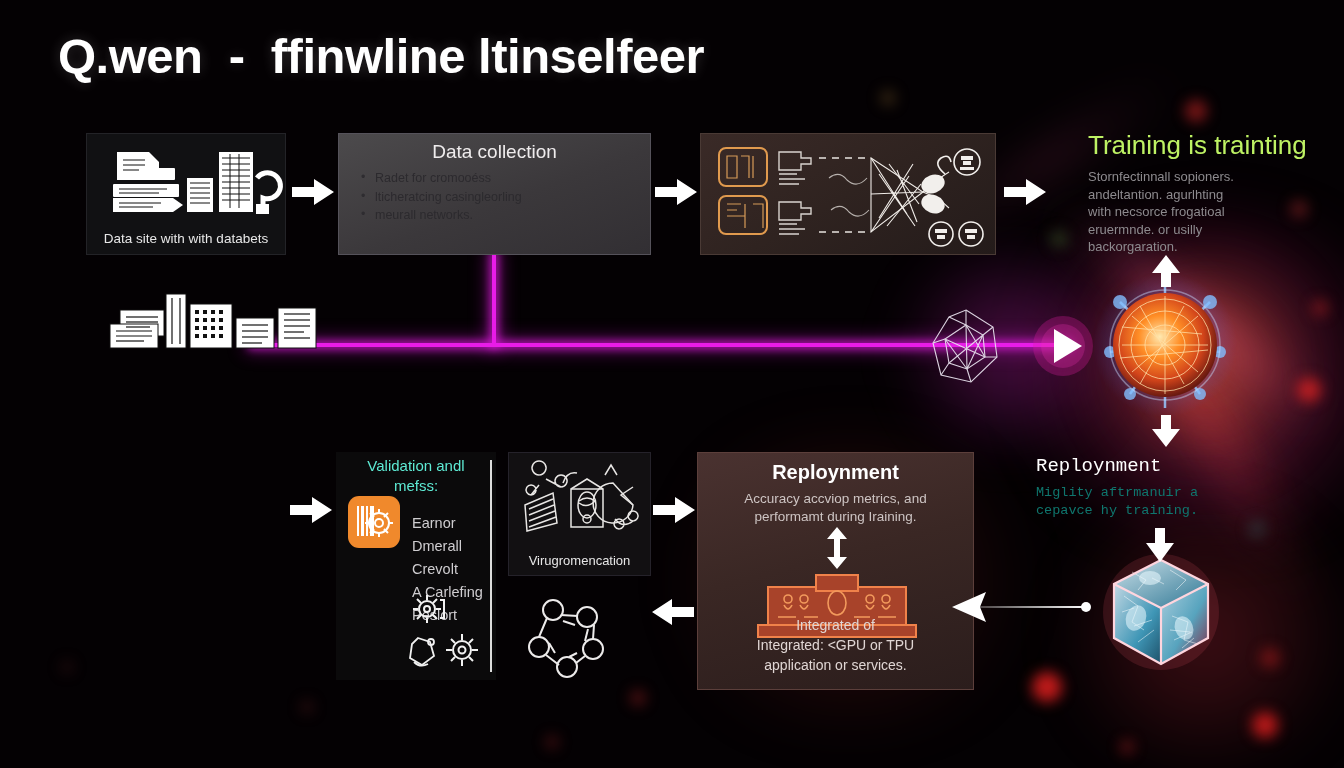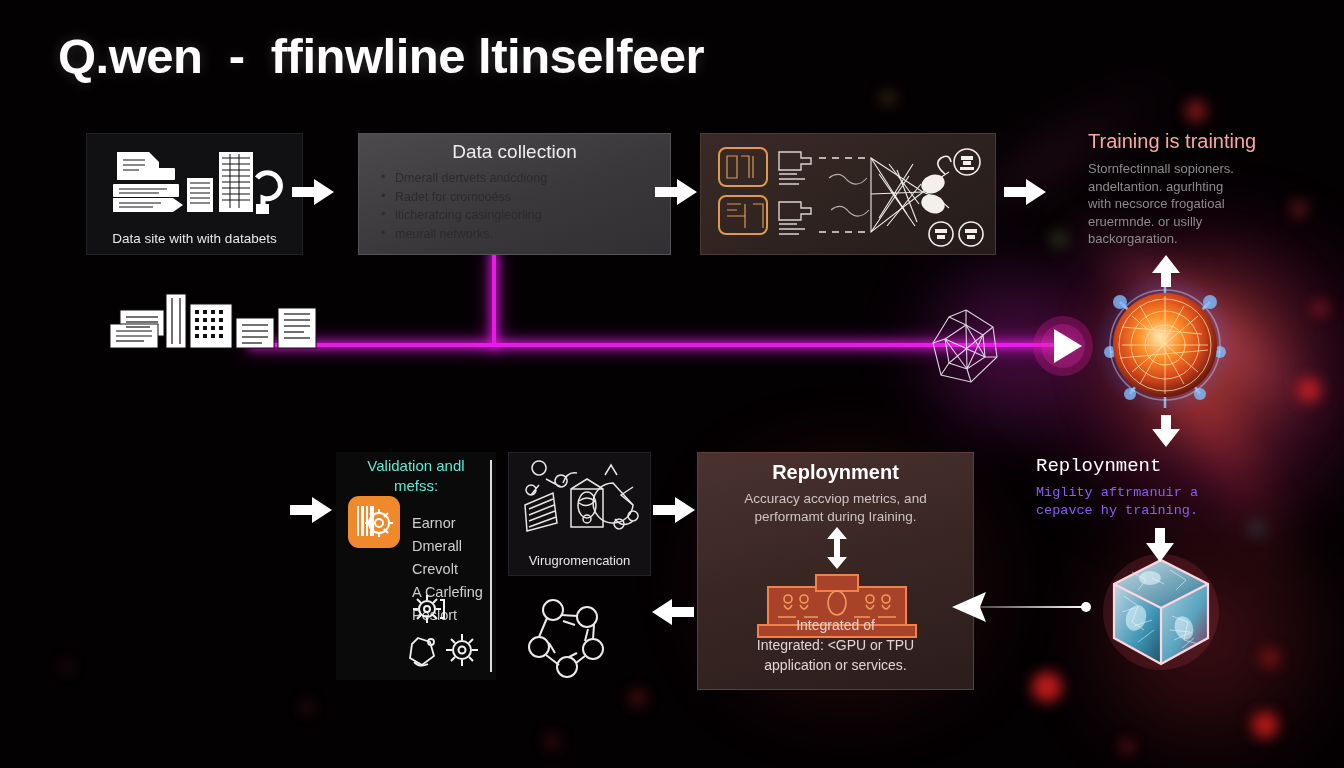--- a/index.html
+++ b/index.html
@@ -20,43 +20,43 @@
     position:absolute;left:58px;top:28px;font-size:49px;font-weight:700;
     letter-spacing:-0.5px;color:#fff;white-space:pre;z-index:40;
     text-shadow:0 0 14px rgba(255,255,255,.18);
   }
 
   
   .panel{position:absolute;box-sizing:border-box;overflow:hidden;z-index:20;}
   .panel-title{text-align:center;font-size:19px;color:#f2f2f2;font-weight:400;}
 
   
-  #box-sources{left:86px;top:133px;width:217px;height:122px;background:#111113;
+  #box-sources{left:86px;top:133px;width:200px;height:122px;background:#111113;
      border:1px solid #232327;}
   #box-sources .cap{position:absolute;left:0;right:0;bottom:8px;text-align:center;
      font-size:13.5px;color:#e8e8e8;filter:blur(.4px);}
 
   
-  #box-collection{left:358px;top:133px;width:313px;height:122px;
+  #box-collection{left:338px;top:133px;width:313px;height:122px;
      background:linear-gradient(160deg,#4c4a4c 0%,#3b383b 55%,#322f33 100%);
      border:1px solid #55525a;}
   #box-collection .panel-title{margin-top:7px;color:#efeced;}
   #box-collection ul{list-style:none;margin:6px 0 0 22px;padding:0;}
   #box-collection li{font-size:12.5px;line-height:18.5px;color:#2c2a2e;
      filter:blur(.55px);position:relative;padding-left:14px;}
   #box-collection li:before{content:"•";position:absolute;left:0;top:-1px;color:#2e2c30;}
 
   
   #box-network{left:700px;top:133px;width:296px;height:122px;
      background:linear-gradient(150deg,#3a2a27 0%,#2f2320 50%,#241b1a 100%);
      border:1px solid #4a3a35;}
 
   
   #txt-training{position:absolute;left:1088px;top:130px;width:236px;z-index:25;}
-  #txt-training h3{margin:0;font-size:20px;font-weight:400;color:#fca5a5;}
+  #txt-training h3{margin:0;font-size:26px;font-weight:400;color:#bef264;}
   #txt-training p{margin:7px 0 0 0;font-size:13px;line-height:17.5px;color:#8d8a8e;
      filter:blur(.5px);}
 
   
   #blk-preproc{position:absolute;left:100px;top:288px;width:235px;z-index:25;}
   #blk-preproc .cap{margin-top:6px;text-align:center;font-size:13.5px;line-height:18px;
      color:#e4e4e4;filter:blur(.45px);}
 
   
   #txt-neural{position:absolute;left:104px;top:458px;width:250px;z-index:25;}
@@ -85,21 +85,21 @@
      border:1px solid #5c3f3b;}
   #box-deploy .panel-title{margin-top:8px;font-weight:700;font-size:20px;color:#fff;}
   #box-deploy .sub{margin-top:6px;text-align:center;font-size:13.5px;line-height:18px;
      color:#cdc4c3;filter:blur(.45px);}
   #box-deploy .foot{position:absolute;left:0;right:0;bottom:14px;text-align:center;
      font-size:14px;line-height:20px;color:#e0d6d4;filter:blur(.45px);}
 
   
   #txt-redeploy{position:absolute;left:1036px;top:455px;width:236px;z-index:25;font-family:Liberation Mono, monospace;}
   #txt-redeploy h3{margin:0;font-size:19px;font-weight:400;color:#fff;}
-  #txt-redeploy p{margin:7px 0 0 0;font-size:13.5px;line-height:18px;color:#8b5cf6;
+  #txt-redeploy p{margin:7px 0 0 0;font-size:13.5px;line-height:18px;color:#0f766e;
      filter:blur(.5px);}
 
   
   .arrow{position:absolute;z-index:30;}
   svg{display:block;overflow:visible;}
 
   
   .mline{position:absolute;z-index:15;background:#e81ce8;
      box-shadow:0 0 8px 2px rgba(232,28,232,.75),0 0 18px 5px rgba(232,28,232,.35);}
 
@@ -194,21 +194,20 @@
 
   <div class="arrow" style="left:292px;top:175px;">
     <svg width="44" height="34" viewBox="0 0 44 34">
         <path d="M0 12 h22 v-8 l20 13 -20 13 v-8 H0 z" fill="#fff"></path>
       </svg>
   </div>
 
   <div class="panel" id="box-collection">
     <div class="panel-title">Data collection</div>
     <ul>
-      <li>Dmerall dertvets andcdiong</li>
       <li>Radet for cromooéss</li>
       <li>lticheratcing casingleorling</li>
       <li>meurall networks.</li>
     </ul>
   </div>
 
   <div class="arrow" style="left:655px;top:175px;">
     <svg width="44" height="34" viewBox="0 0 44 34">
         <path d="M0 12 h22 v-8 l20 13 -20 13 v-8 H0 z" fill="#fff"></path>
       </svg>

